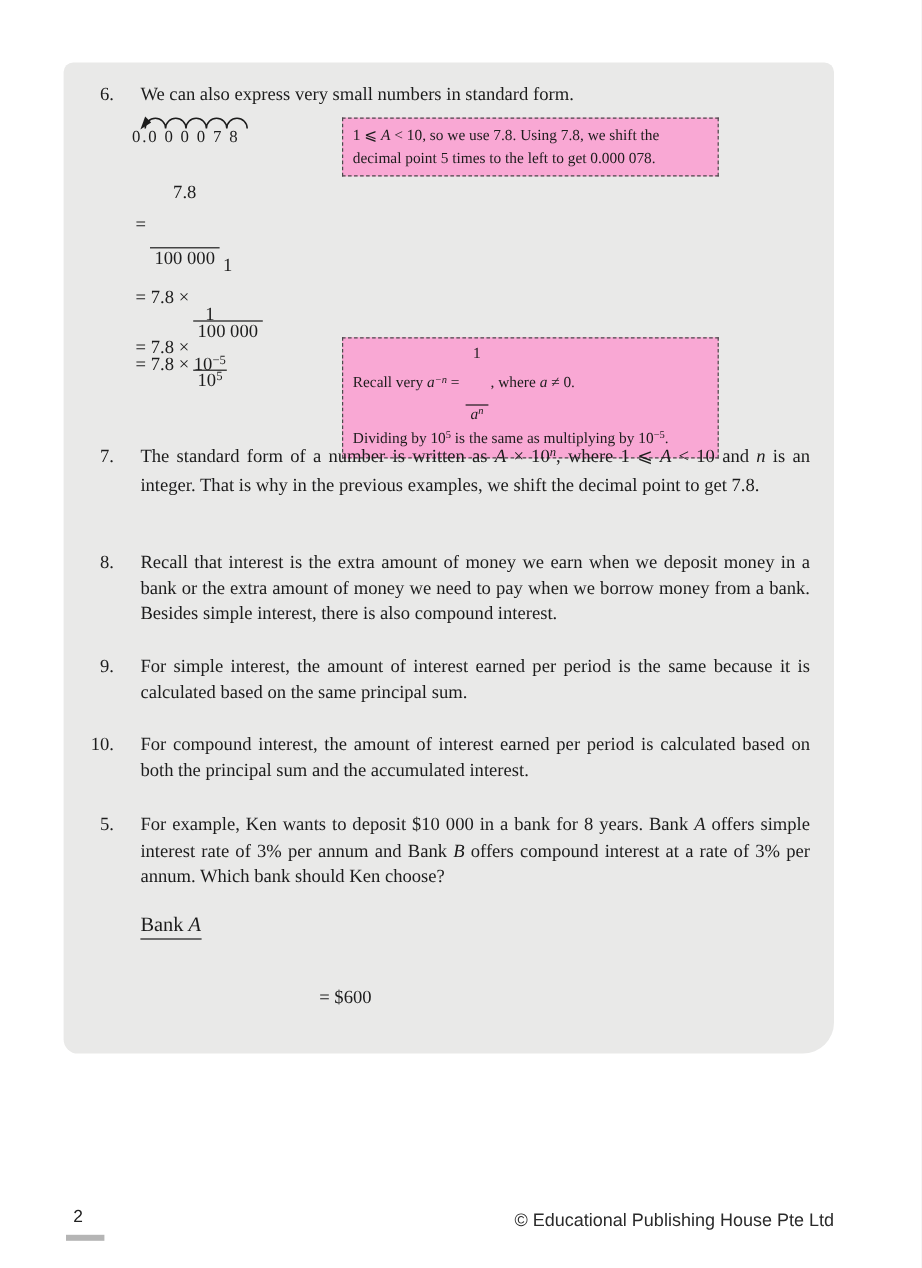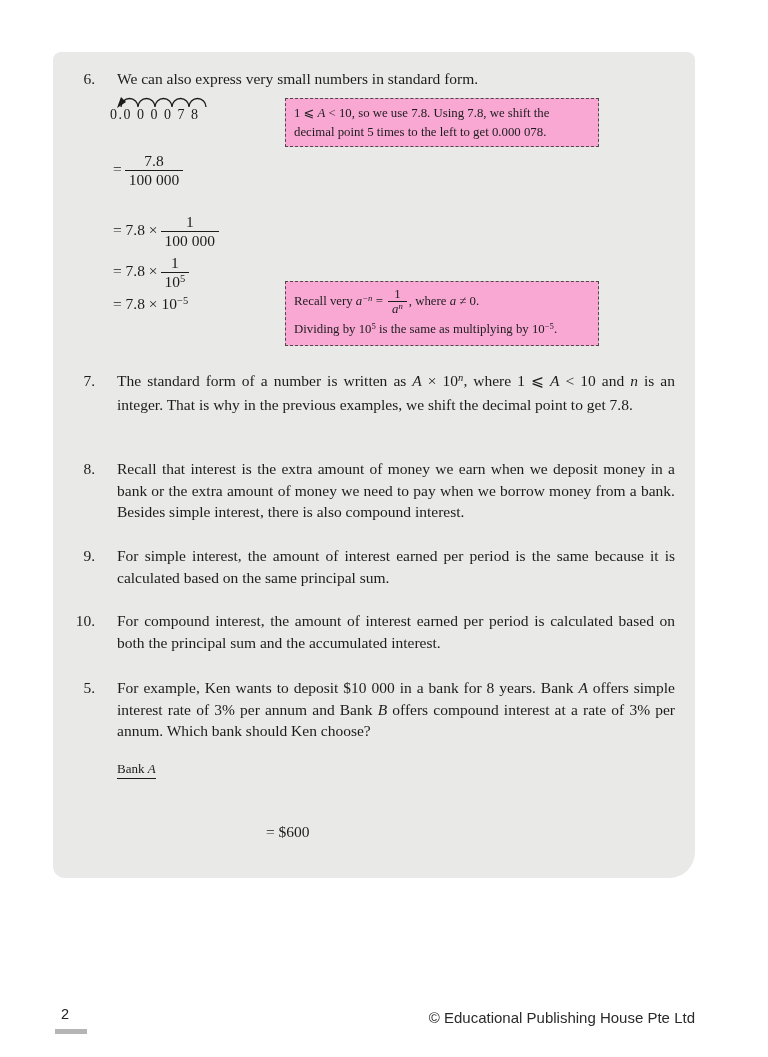--- a/index.html
+++ b/index.html
@@ -23,32 +23,32 @@
   
   .callout{
     position:absolute;left:232px;width:296px;
     border:1.5px dashed #4a4a4a;padding:5px 8px;
     font-size:12.8px;line-height:18.5px;background:#f9a8d4;
   }
   
   .eq{position:absolute;left:60px;font-size:15.5px;white-space:nowrap;}
   .frac{
     display:inline-flex;flex-direction:column;align-items:center;
-    vertical-align:middle;margin:0 3px;line-height:1.15;
+    vertical-align:middle;margin:0 3px;line-height:1.15;gap:36px;
   }
   .frac .fnum{display:block;padding:0 4px;}
   .frac .fden{display:block;border-top:1.2px solid #1c1c1c;padding:0 4px;}
   .frac-sm{font-size:12.8px;line-height:1.1;margin:0 2px;}
   
   .shiftnum{position:absolute;left:57px;top:40px;width:110px;}
   .shiftnum svg{display:block;margin-left:4px;}
   .digits{font-size:14px;letter-spacing:1.5px;margin-top:-2px;white-space:pre;}
   
   .und{border-bottom:1.2px solid #1c1c1c;padding-bottom:2px;}
-  .bank{font-size:13px;}
+  .bank{font-size:17px;}
   
   .page-num{position:absolute;left:61px;top:1006px;font-family:"Liberation Sans",sans-serif;font-size:14.5px;color:#222;}
   .page-bar{position:absolute;left:55px;top:1029px;width:32px;height:5px;background:#b5b5b5;}
   .copyright{position:absolute;right:73px;top:1009px;font-family:"Liberation Sans",sans-serif;font-size:15px;color:#2a2a2a;}
 </style>
 </head>
 <body>
 
 <div class="panel">
 

